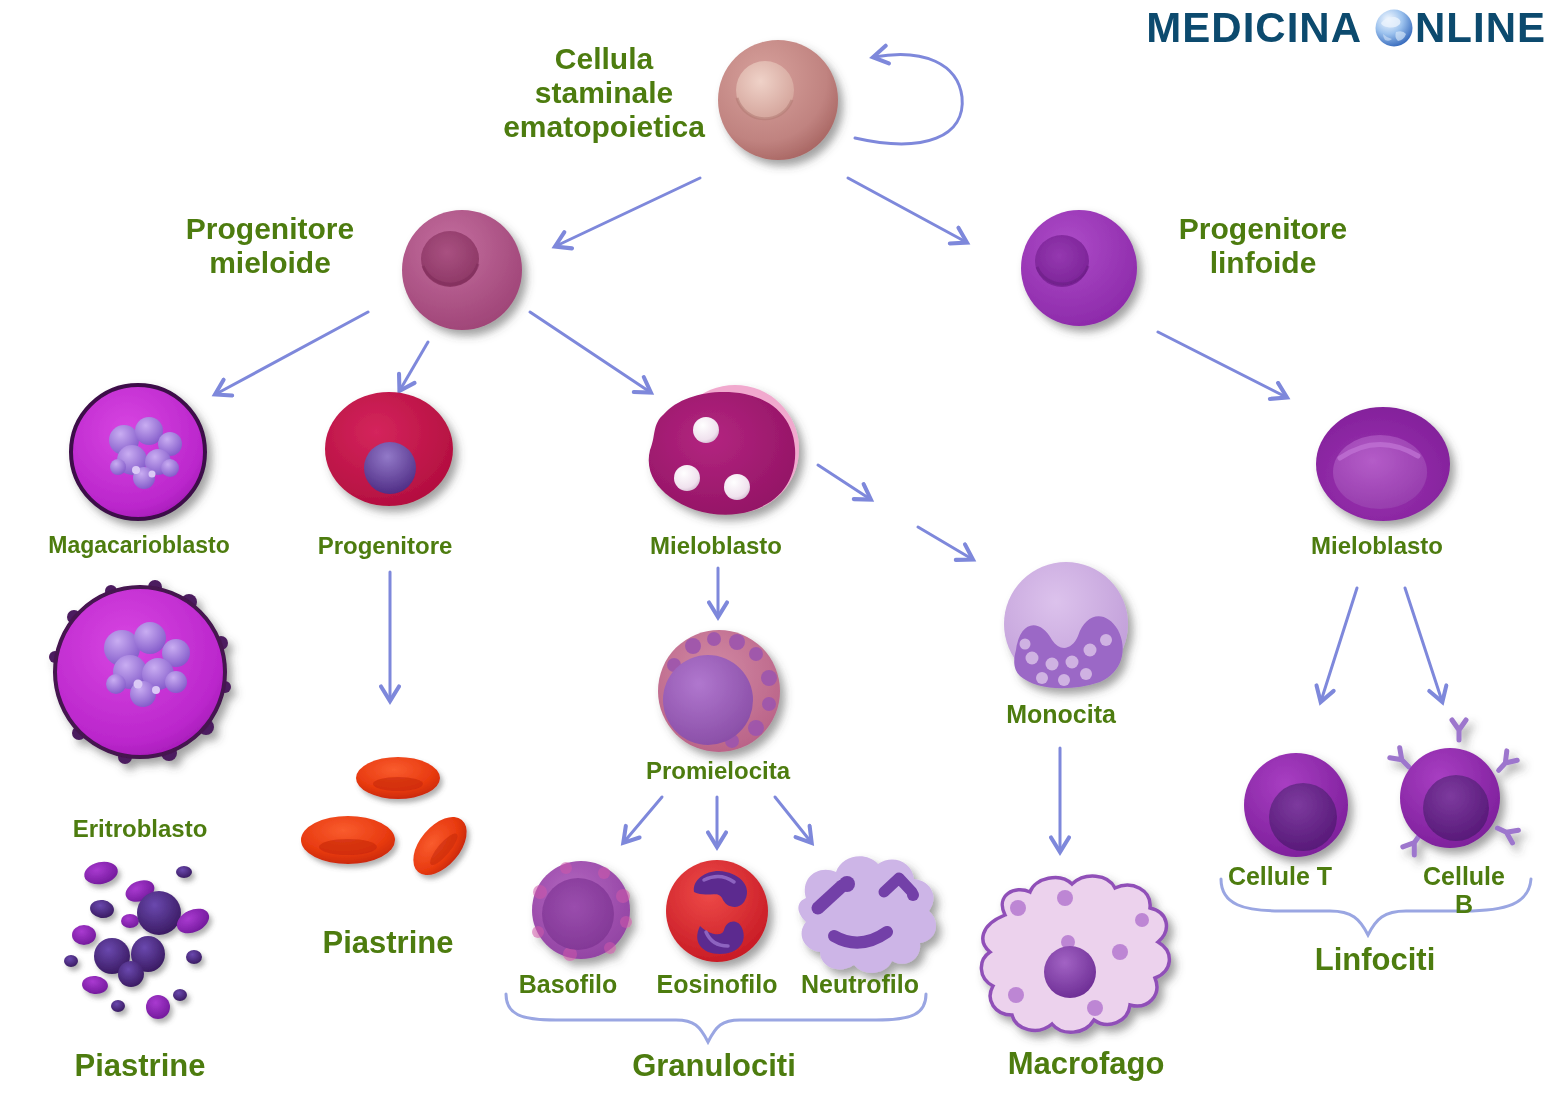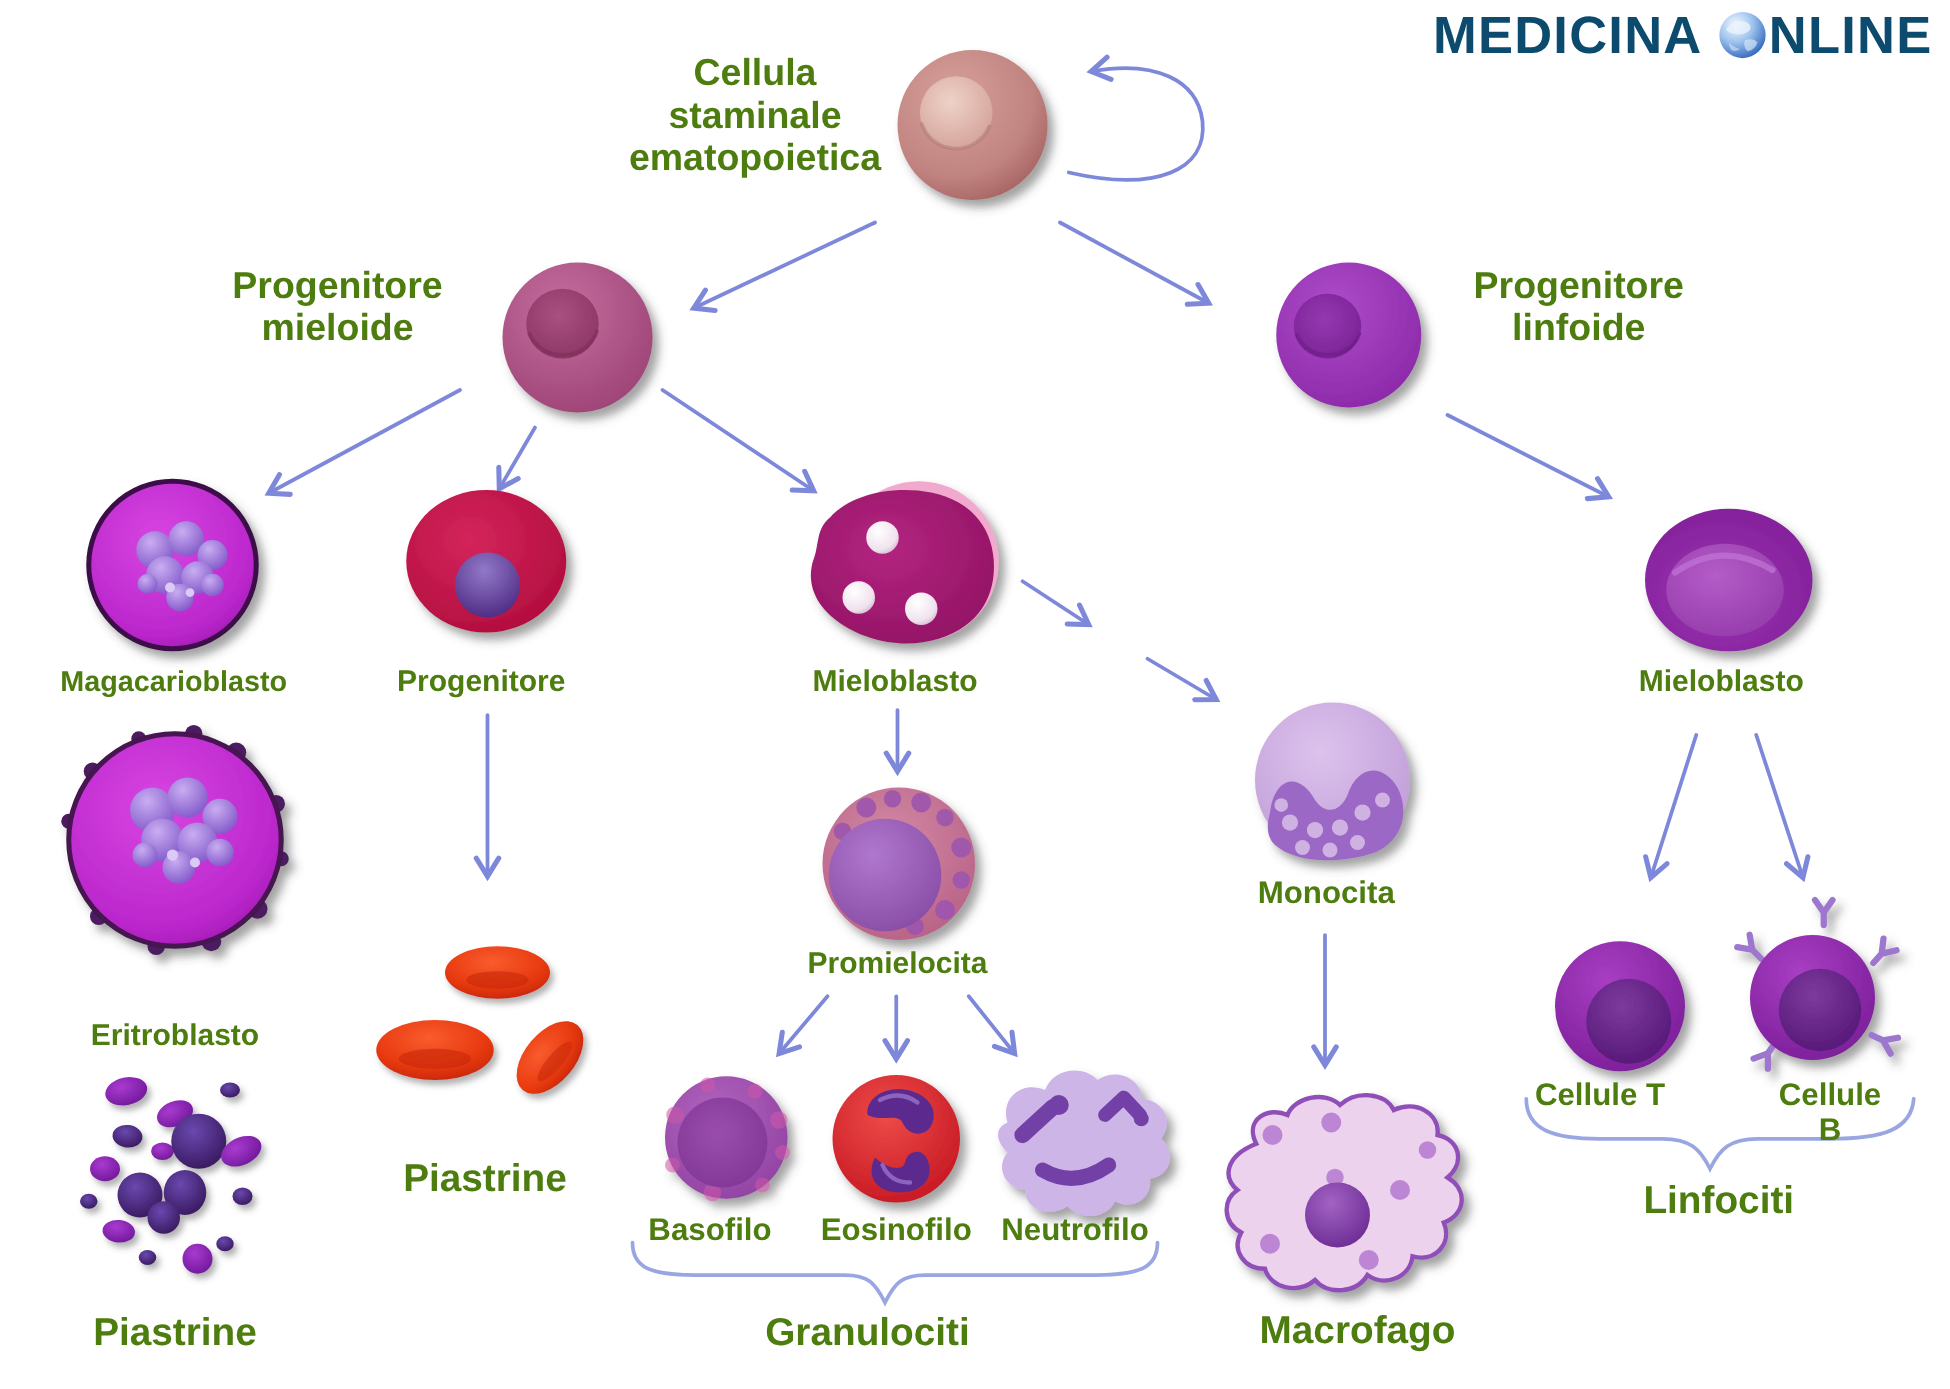--- a/index.html
+++ b/index.html
@@ -411,21 +411,21 @@
 
 <div class="lbl s25" style="left:568px;top:970px;">Basofilo</div>
 <div class="lbl s25" style="left:717px;top:970px;">Eosinofilo</div>
 <div class="lbl s25" style="left:860px;top:970px;">Neutrofilo</div>
 
 <div class="lbl s25" style="left:1280px;top:862px;">Cellule T</div>
 <div class="lbl s25" style="left:1464px;top:862px;">Cellule B</div>
 
 <div class="lbl s31" style="left:140px;top:1048px;">Piastrine</div>
 <div class="lbl s31" style="left:388px;top:925px;">Piastrine</div>
-<div class="lbl s31" style="left:694px;top:1048px;">Granulociti</div>
+<div class="lbl s31" style="left:714px;top:1048px;">Granulociti</div>
 <div class="lbl s31" style="left:1058px;top:1046px;margin-left:28px;">Macrofago</div>
 <div class="lbl s31" style="left:1375px;top:942px;">Linfociti</div>
 
 <div class="logo">
   <span>MEDICINA</span>
   <svg class="globe" width="40" height="40" viewBox="0 0 40 40">
     <defs>
       <radialGradient id="gGlobe" cx="35%" cy="28%" r="85%">
         <stop offset="0%" stop-color="#f6faff"></stop>
         <stop offset="45%" stop-color="#9cc2ee"></stop>

